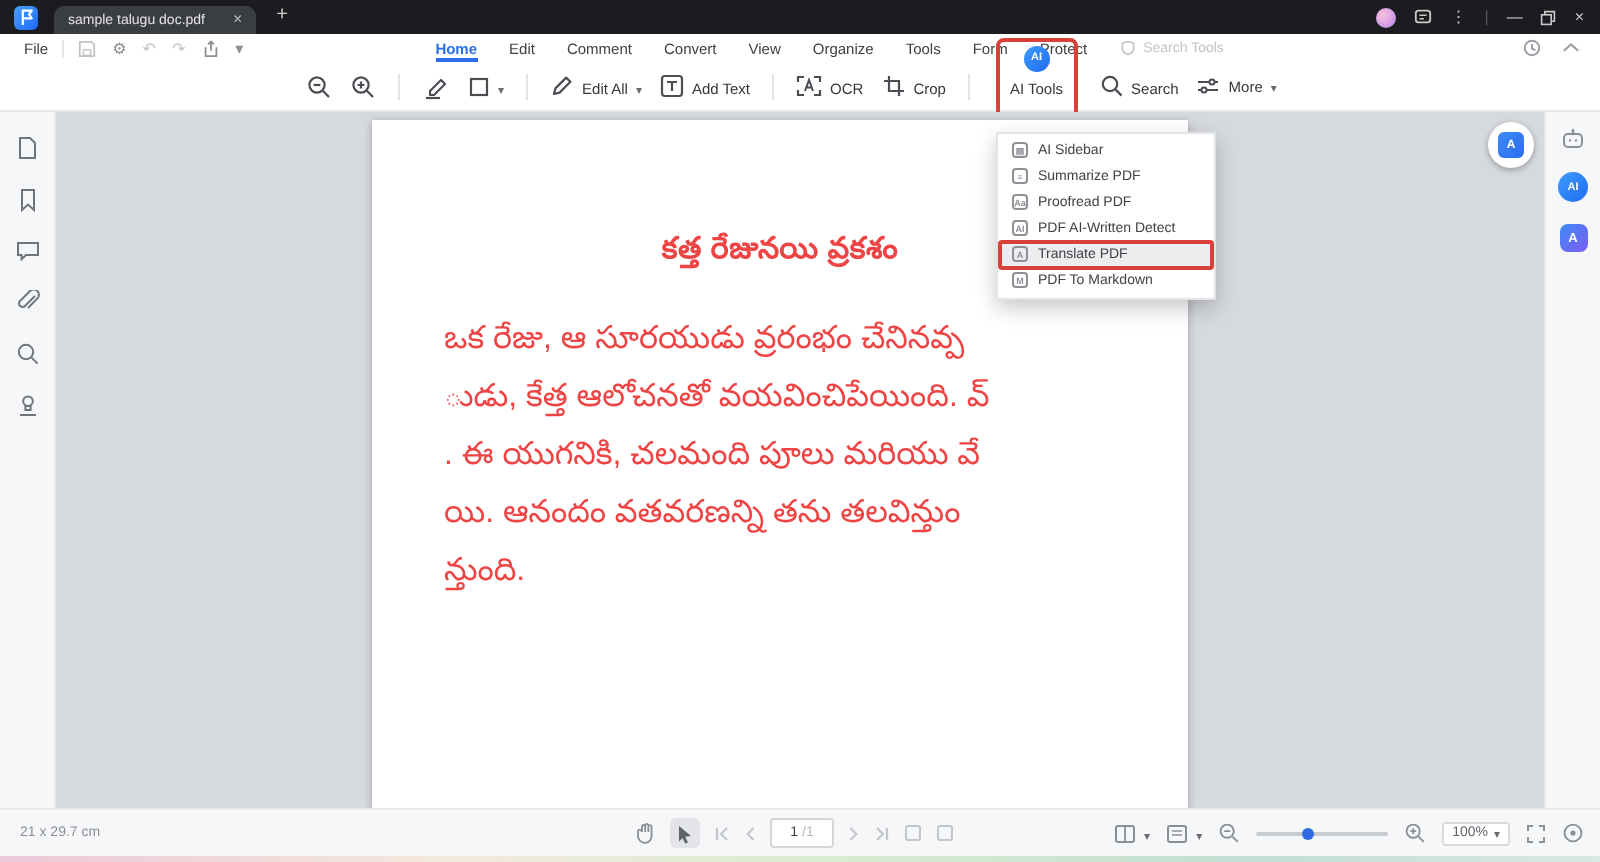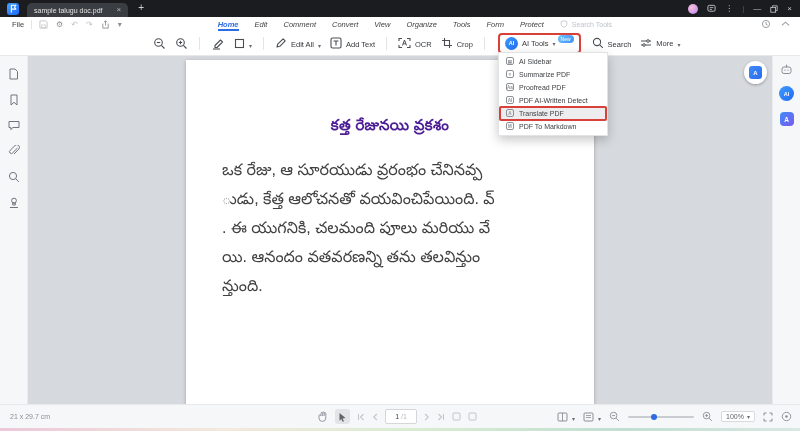--- a/index.html
+++ b/index.html
@@ -15,49 +15,49 @@
   .tb-right{margin-left:auto;display:flex;align-items:center;gap:9px;margin-right:8px;align-self:center;color:#c9c9c9;font-size:8px;}
   .avatar{width:10px;height:10px;border-radius:50%;background:radial-gradient(circle at 35% 35%,#f6c2d8,#d59ae8 60%,#9d8bf0);}
   .tb-div{color:#55585c;font-size:8px;}
 
   
   .menubar{position:absolute;top:17px;left:0;right:0;height:14px;background:#fff;display:flex;align-items:center;}
   .file-label{font-size:7.5px;color:#3c3c3c;margin-left:12px;}
   .mb-div{width:1px;height:9px;background:#e3e4e6;margin:0 7px;}
   .qicons{display:flex;align-items:center;gap:8px;color:#c4c4c4;font-size:8px;}
   .qicons .en{color:#8d8f93;}
-  .menu-tabs{display:flex;align-items:center;gap:16px;margin-left:96px;font-size:7.5px;color:#3f3f3f;height:100%;font-style:italic;}
+  .menu-tabs{display:flex;align-items:center;gap:16px;margin-left:96px;font-size:7.5px;color:#3f3f3f;height:100%;}
   .mtab{display:flex;align-items:center;height:100%;}
   .mtab.active{color:#2b6de4;box-shadow:inset 0 -2px 0 #2b6de4;font-weight:bold;}
   .searchtools{display:flex;align-items:center;gap:4px;margin-left:16px;color:#bfc3c8;font-size:7px;}
   .mb-right{margin-left:auto;display:flex;align-items:center;gap:10px;margin-right:10px;}
 
   
   .toolbar{position:absolute;top:31px;left:0;right:0;height:25px;background:#fff;border-bottom:1px solid #e7e8ea;display:flex;align-items:center;padding-left:153px;gap:9px;box-sizing:border-box;}
   .tgroup{display:flex;align-items:flex-end;gap:4px;font-size:7.5px;color:#34373c;}
   .t-div{width:1px;height:13px;background:#e3e4e6;margin:0 2px;}
   .caret{color:#6a6e74;font-size:6px;}
-  .ai-group{border:2px solid #d8403a;border-radius:4px;padding:2px 5px;display:flex;align-items:center;gap:4px;position:relative;margin:0 2px;font-size:7.5px;color:#34373c;}
+  .ai-group{border:2px solid #d8403a;border-radius:4px;padding:2px 5px;display:flex;align-items:center;gap:4px;position:relative;margin:0 2px;font-size:7.5px;color:#34373c;flex-direction:column;}
   .ai-circle{width:13px;height:13px;border-radius:50%;background:linear-gradient(135deg,#3f9bff,#1f6cf2);color:#fff;font-size:5.5px;font-weight:bold;display:flex;align-items:center;justify-content:center;}
   .ai-badge{background:linear-gradient(135deg,#6cc4ff,#3f8ef7);color:#fff;font-size:5px;padding:1px 3px;border-radius:4px;margin-top:-9px;margin-left:-2px;}
   .ai-menu{position:absolute;top:100%;left:-2px;width:108px;background:#fff;border:1px solid #e2e3e5;box-shadow:0 4px 10px rgba(0,0,0,.22);padding:2px 0;z-index:60;}
   .mrow{height:13px;display:flex;align-items:center;gap:5px;padding:0 7px;font-size:7px;color:#3f4145;position:relative;}
   .mrow .micon{width:8px;height:8px;border:1px solid #8d9096;border-radius:2px;color:#8d9096;font-size:4.5px;display:flex;align-items:center;justify-content:center;box-sizing:border-box;font-weight:bold;}
   .mrow.hl{background:#ededef;}
   .tred{position:absolute;left:0;right:0;top:-1px;bottom:-1px;border:2px solid #d8403a;border-radius:2px;pointer-events:none;box-sizing:border-box;}
 
   
   .content{position:absolute;top:56px;left:0;right:0;bottom:26px;background:#d6d9de;}
   .leftrail{position:absolute;left:0;top:0;bottom:0;width:28px;background:#f6f7f9;border-right:1px solid #e9eaec;display:flex;flex-direction:column;align-items:center;gap:14px;padding-top:12px;box-sizing:border-box;}
   .rightrail{position:absolute;right:0;top:0;bottom:0;width:28px;background:#f6f7f9;border-left:1px solid #e9eaec;display:flex;flex-direction:column;align-items:center;gap:11px;padding-top:8px;box-sizing:border-box;}
   .ai-dot{width:15px;height:15px;border-radius:50%;background:linear-gradient(135deg,#3f9bff,#1f6cf2);color:#fff;font-size:5.5px;font-weight:bold;display:flex;align-items:center;justify-content:center;}
   .tr-badge{width:14px;height:14px;border-radius:4px;background:linear-gradient(135deg,#3f8bf7,#7a5bf0);color:#fff;font-size:6.5px;font-weight:bold;display:flex;align-items:center;justify-content:center;}
   .page{position:absolute;left:186px;top:4px;width:408px;bottom:0;background:#fff;box-shadow:0 1px 4px rgba(0,0,0,.25);overflow:hidden;}
-  .doc-heading{margin-top:56px;text-align:center;font-size:15px;font-weight:bold;color:#4c1d95;letter-spacing:.3px;}
-  .doc-body{margin:24px 30px 0 36px;font-size:16px;color:#404040;}
+  .doc-heading{margin-top:56px;text-align:center;font-size:15px;font-weight:bold;color:#ef4444;letter-spacing:.3px;}
+  .doc-body{margin:24px 30px 0 36px;font-size:16px;color:#ef4444;}
   .doc-line{height:29px;white-space:nowrap;overflow:hidden;}
   .float-btn{position:absolute;left:744px;top:5px;width:23px;height:23px;border-radius:50%;background:#fff;box-shadow:0 1px 3px rgba(0,0,0,.3);display:flex;align-items:center;justify-content:center;}
   .float-inner{width:13px;height:13px;border-radius:3px;background:linear-gradient(135deg,#3f8bf7,#2a6cf0);color:#fff;font-size:6px;font-weight:bold;display:flex;align-items:center;justify-content:center;}
 
   
   .statusbar{position:absolute;left:0;right:0;bottom:3px;height:23px;background:#f6f7f9;border-top:1px solid #e8e9eb;font-size:7px;color:#8a8f96;}
   .sb-left{position:absolute;left:10px;top:0;height:100%;display:flex;align-items:center;}
   .sb-center{position:absolute;left:318px;top:0;height:100%;display:flex;align-items:center;gap:7px;}
   .sb-right{position:absolute;right:8px;top:0;height:100%;display:flex;align-items:center;gap:8px;}
   .cursor-btn{width:15px;height:15px;background:#e2e4e7;border-radius:3px;display:flex;align-items:center;justify-content:center;}

